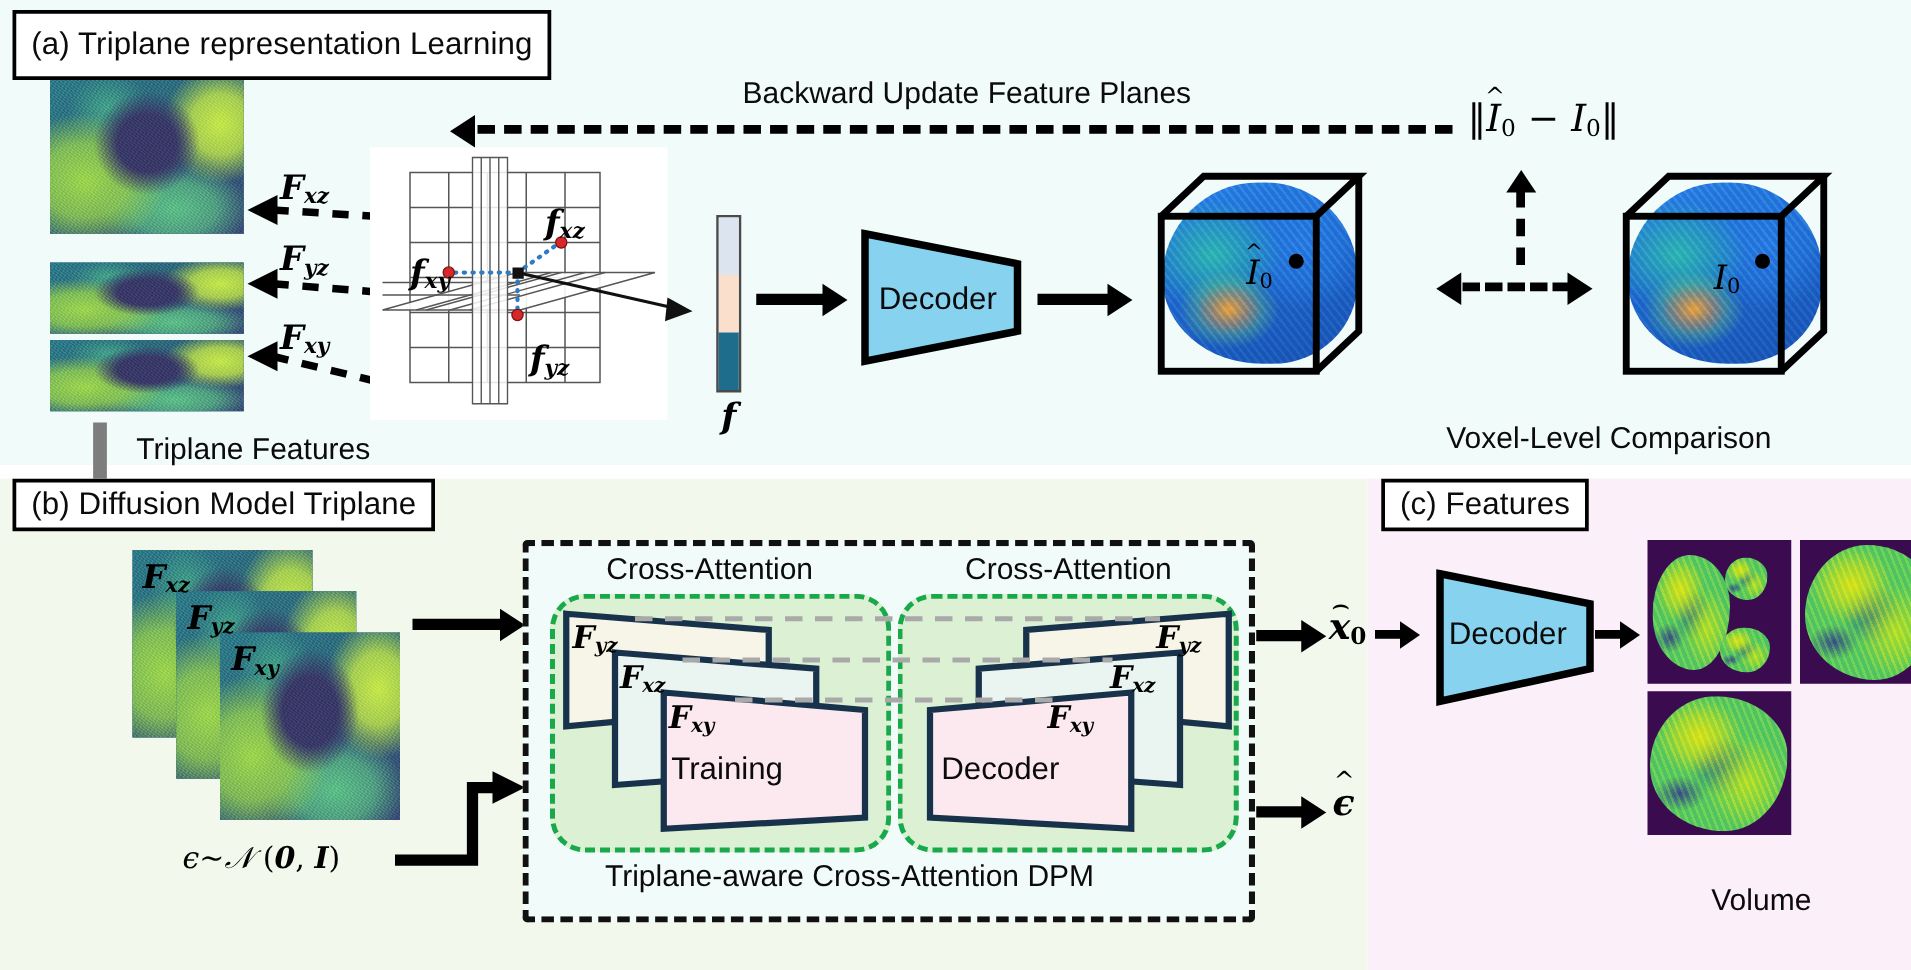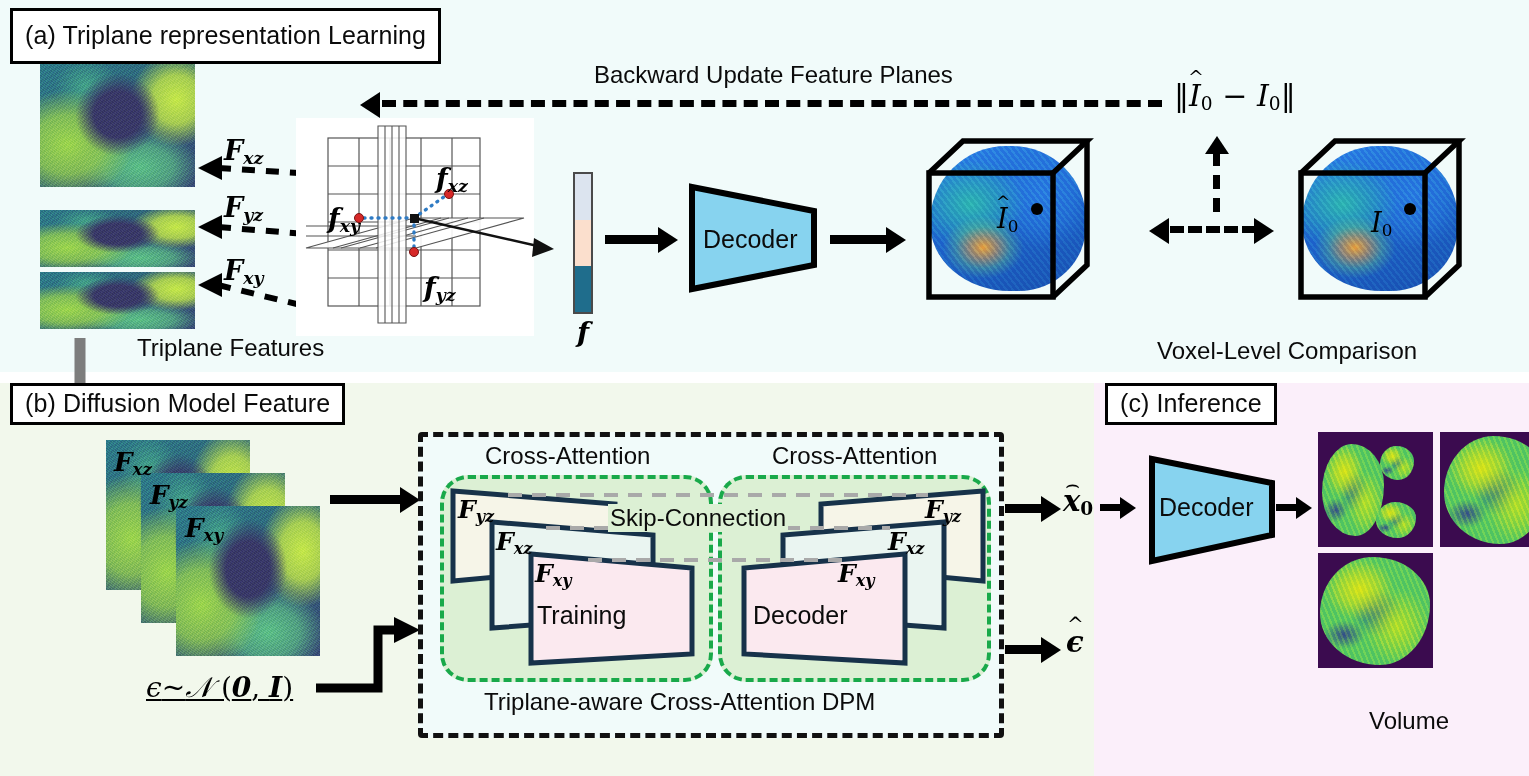--- a/index.html
+++ b/index.html
@@ -87,21 +87,21 @@
 <body>
 
 <div id="fig">
 
   <div class="panel" id="panel-a"></div>
 
   <div class="fmap" style="left:40px;top:62px;width:155px;height:125px;"></div>
   <div class="fmap" style="left:40px;top:210px;width:155px;height:57px;"></div>
   <div class="fmap" style="left:40px;top:272px;width:155px;height:57px;"></div>
 
-  <div class="txt t-cap" style="left:109px;top:334px;margin-left:28px;">Triplane Features</div>
+  <div class="txt t-cap" style="left:109px;top:346px;">Triplane Features</div>
 
   <svg style="position:absolute;left:70px;top:336px;width:110px;height:310px;">
     <path d="M10,2 L10,290 L60,290" stroke="#7d7d7d" stroke-width="11" fill="none"></path>
     <path d="M56,278 L84,290 L56,302 Z" fill="#7d7d7d"></path>
   </svg>
 
   <div class="math mb" style="left:224px;top:135px;font-size:27px;">F<span class="sub">xz</span></div>
   <div class="math mb" style="left:224px;top:192px;font-size:27px;">F<span class="sub">yz</span></div>
   <div class="math mb" style="left:224px;top:255px;font-size:27px;">F<span class="sub">xy</span></div>
 
@@ -229,21 +229,21 @@
 
   <div class="fmap" style="left:106px;top:440px;width:144px;height:150px;"></div>
   <div class="math mb" style="left:114px;top:447px;font-size:26px;z-index:6;">F<span class="sub">xz</span></div>
 
   <div class="fmap" style="left:141px;top:473px;width:144px;height:150px;"></div>
   <div class="math mb" style="left:150px;top:480px;font-size:26px;z-index:7;">F<span class="sub">yz</span></div>
 
   <div class="fmap" style="left:176px;top:506px;width:144px;height:150px;"></div>
   <div class="math mb" style="left:185px;top:513px;font-size:26px;z-index:8;">F<span class="sub">xy</span></div>
 
-  <div class="math" style="left:146px;top:671px;font-size:28px;text-decoration:underline;">
+  <div class="math" style="left:146px;top:671px;font-size:24px;">
     <span style="font-style:italic;">ϵ</span><span style="font-style:normal;">~</span><span style="font-family:'DejaVu Serif',serif;font-style:italic;">𝒩</span><span style="font-style:normal;">&nbsp;(</span><span style="font-weight:bold;font-style:italic;">0</span><span style="font-style:normal;">,&nbsp;</span><span style="font-weight:bold;font-style:italic;">I</span><span style="font-style:normal;">)</span>
   </div>
 
   <div class="arrow-solid" style="left:330px;top:495px;width:72px;"></div>
   <div class="arrow-head ah-right" style="left:400px;top:487px;"></div>
 
   <svg style="position:absolute;left:310px;top:620px;width:110px;height:110px;">
     <path d="M6,68 L68,68 L68,10 L92,10" stroke="#000" stroke-width="9" fill="none"></path>
     <path d="M84,-3 L110,10 L84,23 Z" fill="#000"></path>
   </svg>
@@ -277,21 +277,20 @@
   <div class="math mb" style="left:838px;top:559px;font-size:25px;z-index:22;">F<span class="sub">xy</span></div>
   <div class="txt" style="left:753px;top:601px;font-size:25px;z-index:22;">Decoder</div>
 
   <svg style="position:absolute;left:448px;top:482px;width:540px;height:200px;z-index:15;">
     <g stroke="#a9a9a9" stroke-width="4" stroke-dasharray="14,10" fill="none">
       <line x1="60" y1="13" x2="480" y2="13"></line>
       <line x1="98" y1="46" x2="442" y2="46"></line>
       <line x1="140" y1="78" x2="400" y2="78"></line>
     </g>
   </svg>
-  <div class="txt t-cap" style="left:608px;top:504px;z-index:18;background:#dcf0d4;padding:0 2px;">Skip-Connection</div>
 
   <div class="arrow-solid" style="left:1005px;top:504px;width:38px;"></div>
   <div class="arrow-head ah-right" style="left:1041px;top:496px;"></div>
   <div class="math mb" style="left:1063px;top:484px;font-size:29px;">
     <span style="position:relative;display:inline-block;">
       <span style="position:absolute;left:2px;top:-13px;font-size:23px;font-style:normal;font-weight:normal;">⌢</span>
       x<span class="sub" style="font-style:normal;">0</span>
     </span>
   </div>
 
@@ -325,16 +324,16 @@
   <div class="slice" style="left:1440px;top:432px;width:115px;height:115px;">
     <div class="blob" style="left:4px;top:4px;width:104px;height:108px;"></div>
   </div>
   <div class="slice" style="left:1318px;top:553px;width:115px;height:115px;">
     <div class="blob" style="left:2px;top:4px;width:110px;height:108px;"></div>
   </div>
 
   <div class="txt t-cap" style="left:1349px;top:707px;margin-left:20px;">Volume</div>
 
   <div class="panel-label" id="label-a">(a) Triplane representation Learning</div>
-  <div class="panel-label" id="label-b">(b) Diffusion Model Feature</div>
-  <div class="panel-label" id="label-c">(c) Inference</div>
+  <div class="panel-label" id="label-b">(b) Diffusion Model Triplane</div>
+  <div class="panel-label" id="label-c">(c) Features</div>
 
 </div>
 
 </body></html>

